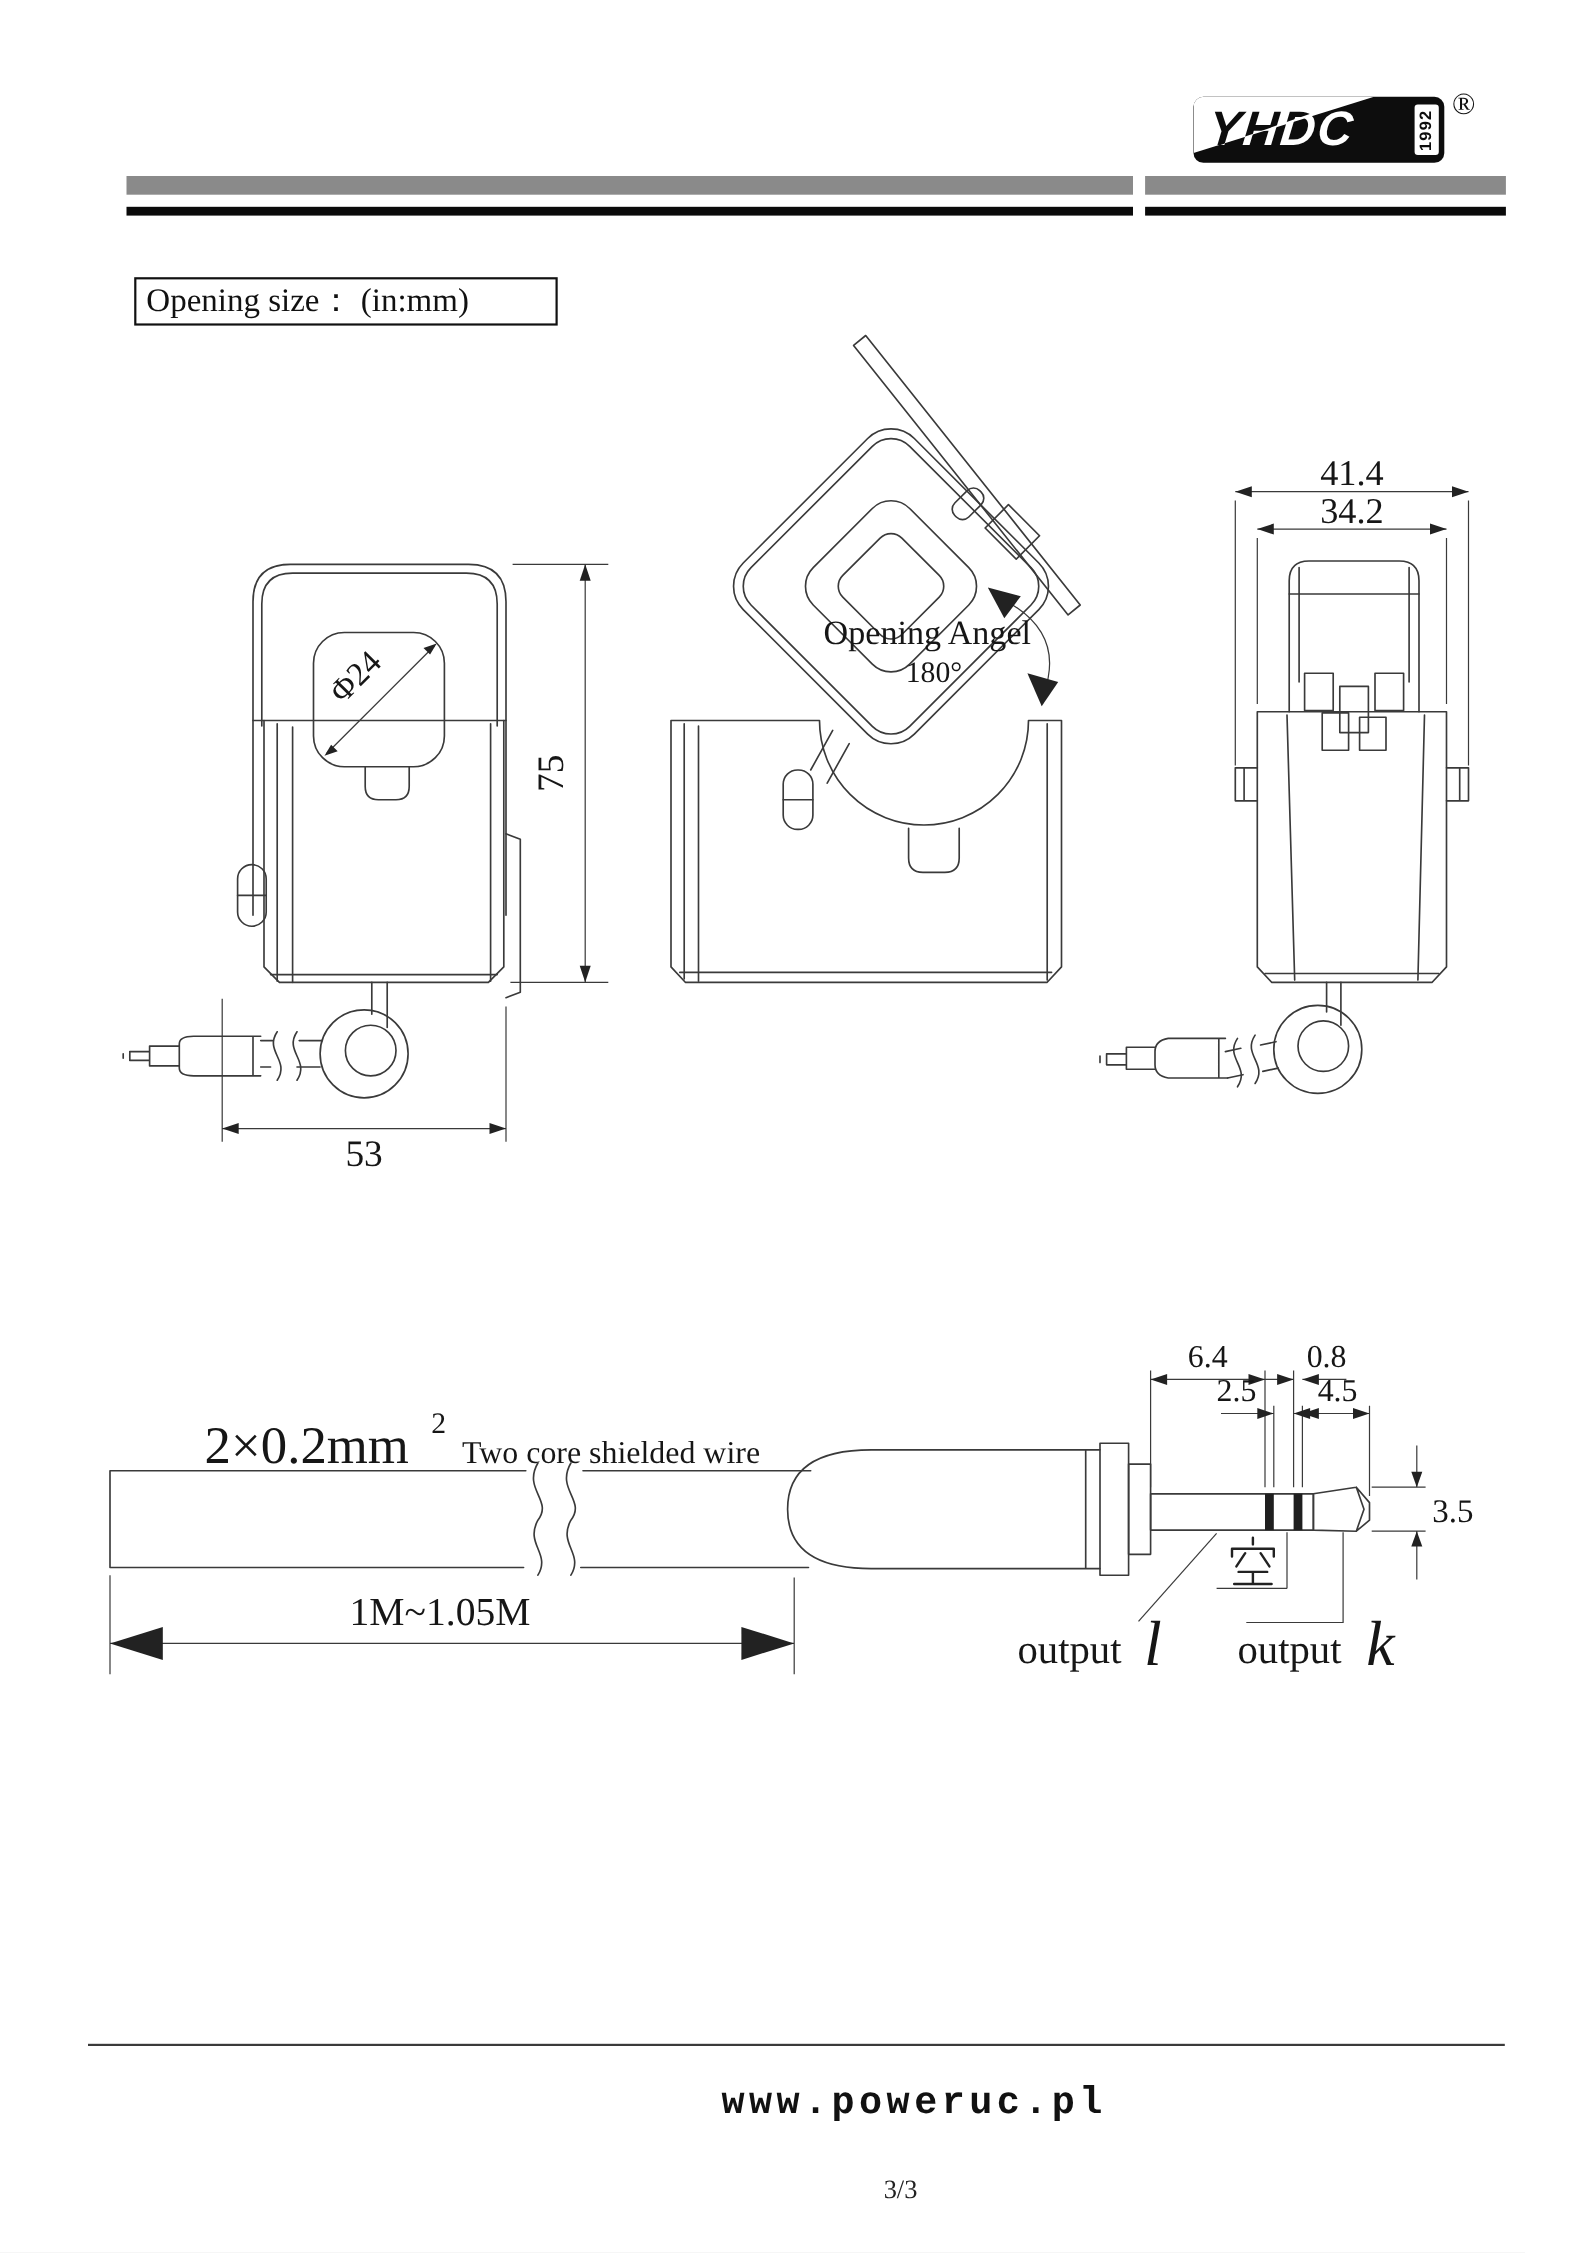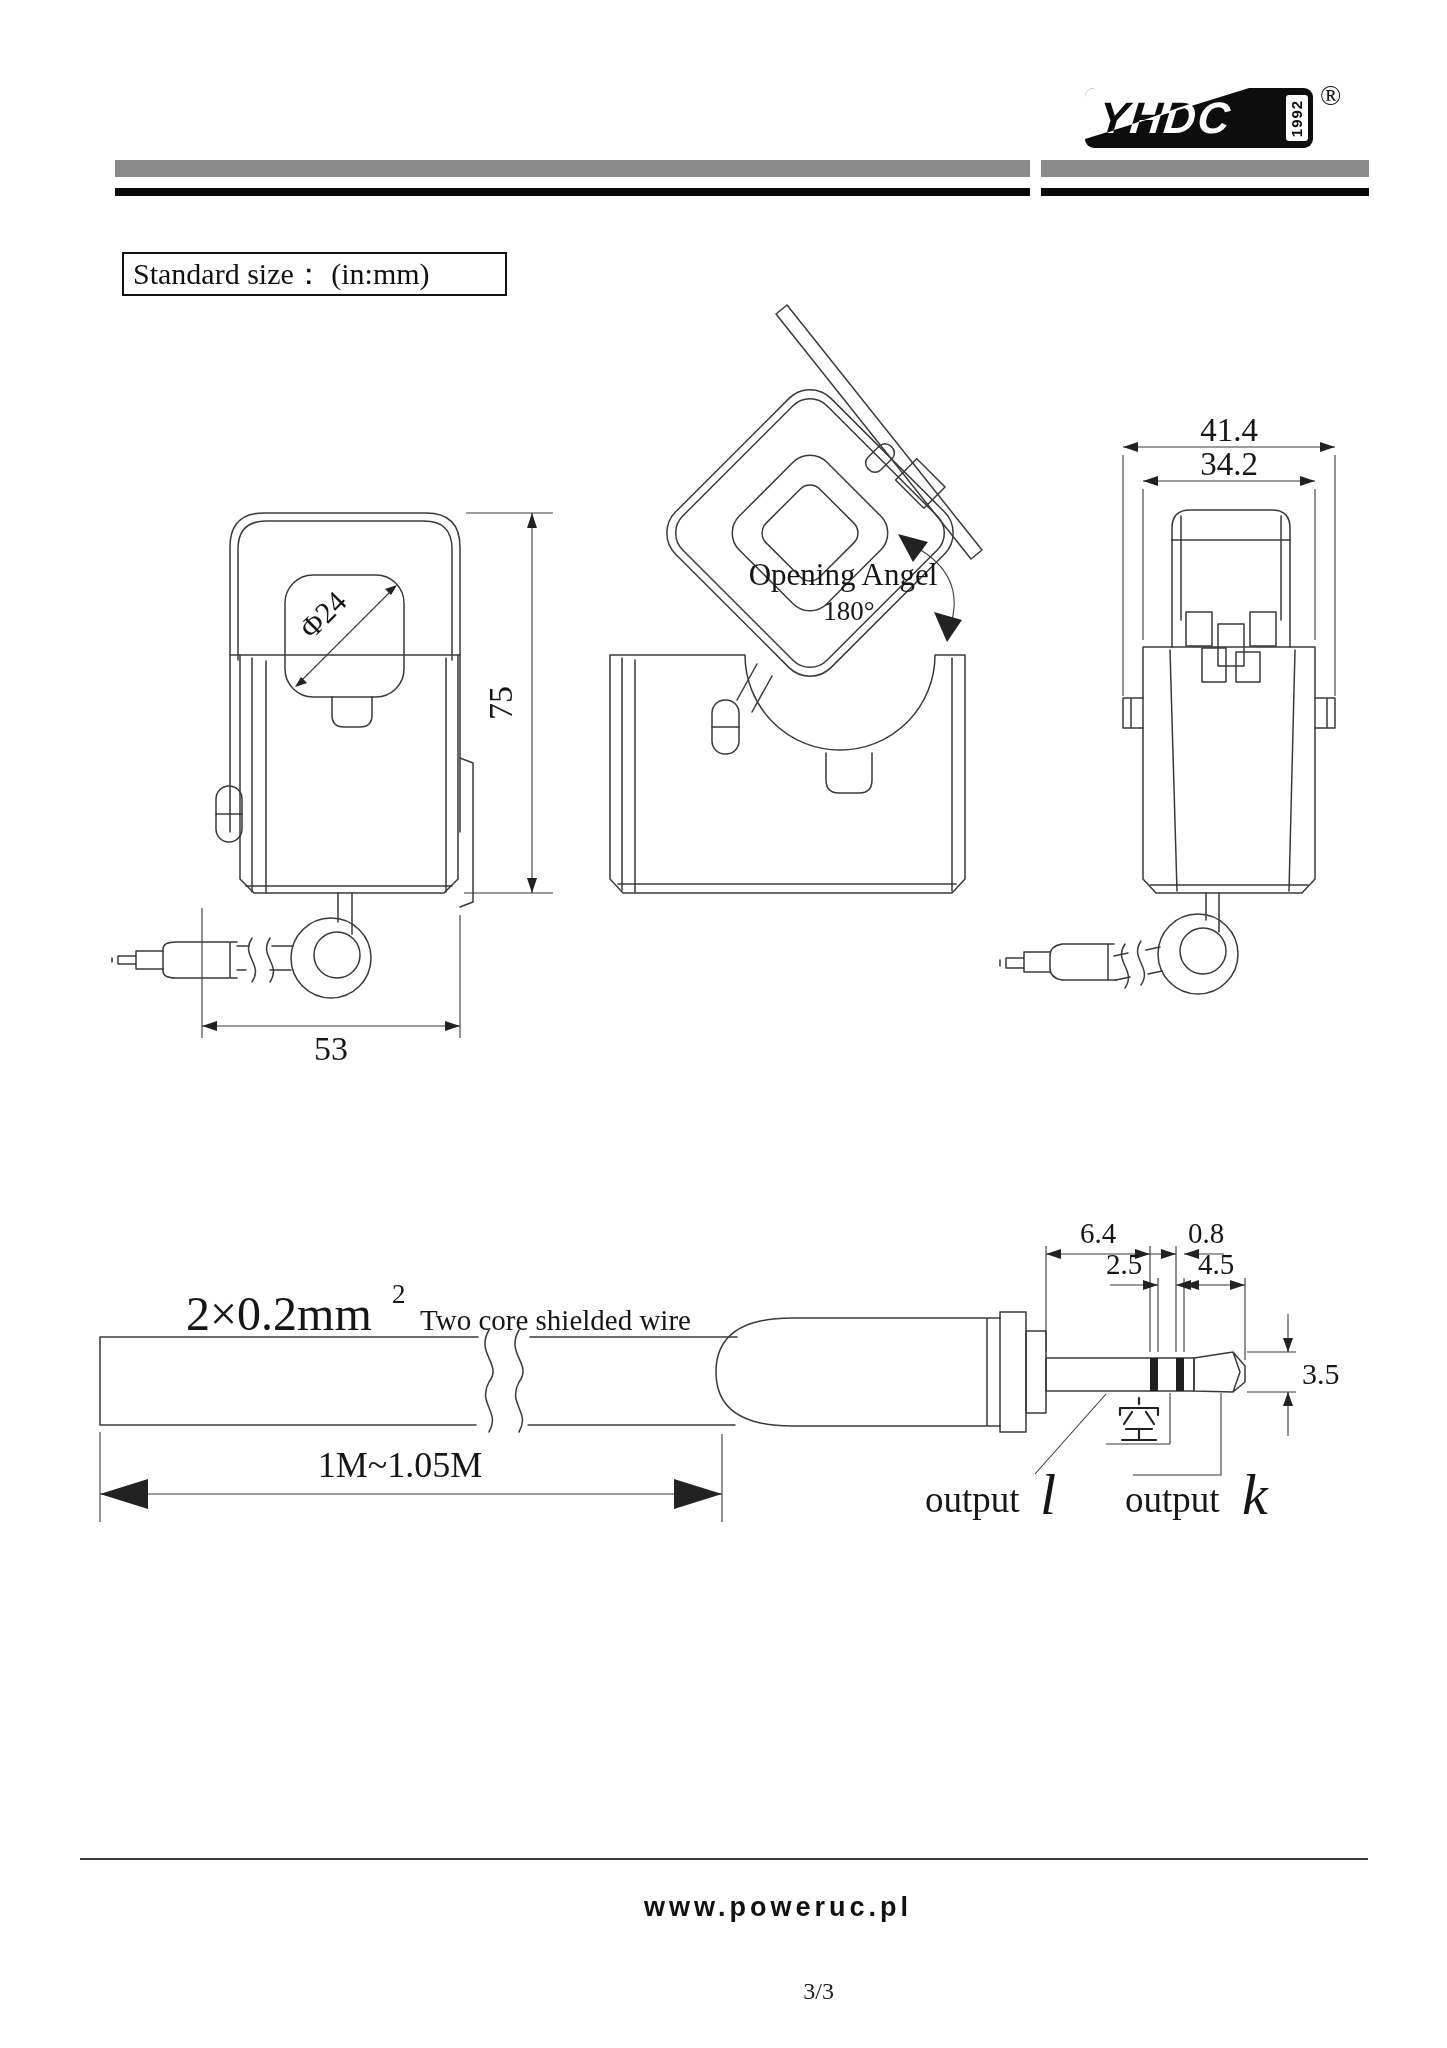--- a/index.html
+++ b/index.html
@@ -28,22 +28,22 @@
   svg.draw{position:absolute;left:0;top:0;}
   svg.draw .s{stroke:#3a3a3a;stroke-width:1.5;fill:none;stroke-linejoin:round;stroke-linecap:round;}
   svg.draw .d{stroke:#3a3a3a;stroke-width:1.1;fill:none;}
   svg.draw .ar{fill:#222;stroke:none;}
   svg.draw .ink{fill:#1f1f1f;stroke:none;}
   svg.draw text{font-family:"Liberation Serif",serif;fill:#161616;stroke:none;}
   svg.draw .cjk{stroke:#222;stroke-width:2.2;fill:none;stroke-linecap:round;}
 
   .caption{left:0;top:1702px;width:100%;text-align:center;font-size:40px;color:#111;}
   .foot-line{left:80px;top:1858px;width:1288px;height:2px;background:#3a3a3a;}
-  .site{left:628px;top:1892px;width:300px;text-align:center;font-family:Liberation Sans, sans-serif;
-        font-weight:700;font-size:27px;letter-spacing:4px;color:#111;}
+  .site{left:656px;top:1892px;width:300px;text-align:center;font-family:Liberation Mono, monospace;
+        font-weight:700;font-size:35px;letter-spacing:4px;color:#111;}
   .pageno{left:634px;top:1978px;width:200px;text-align:right;font-size:24px;color:#222;}
 </style>
 </head>
 <body>
 
 <div class="page">
 
   <div class="abs logo-box">
     <span class="logo-word w">YHDC</span>
     <div class="logo-white"></div>
@@ -52,21 +52,21 @@
       <span class="logo-year">1992</span>
     </div>
   </div>
   <div class="abs reg-mark">®</div>
 
   <div class="abs bar" style="left:115px;width:915px;"></div>
   <div class="abs bar" style="left:1041px;width:328px;"></div>
   <div class="abs bar b2" style="left:115px;width:915px;"></div>
   <div class="abs bar b2" style="left:1041px;width:328px;"></div>
 
-  <div class="abs outline-box">Standard size：  (in:mm)</div>
+  <div class="abs outline-box">Opening size：  (in:mm)</div>
 
   <svg class="draw" width="1447" height="2048" viewBox="0 0 1447 2048">
 
     <g>
       <path class="s" d="M230,832 V547 Q230,513 264,513 H426 Q460,513 460,547 V832"></path>
       <path class="s" d="M238,660 V549 Q238,521 266,521 H424 Q452,521 452,549 V660"></path>
       <path class="s" d="M230,655 H460"></path>
       <path class="s" d="M240,655 V879 L254,893 H444 L458,879 V655"></path>
       <path class="s" d="M252,658 V892 M266,661 V893 M446,658 V892 M246,886 H452"></path>
       <rect class="s" x="285" y="575" width="119" height="122" rx="28"></rect>

